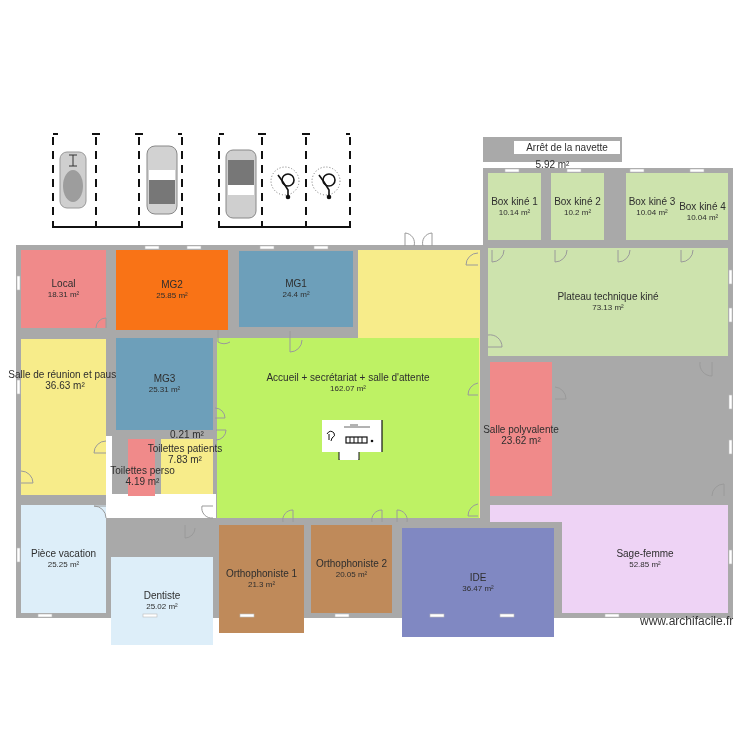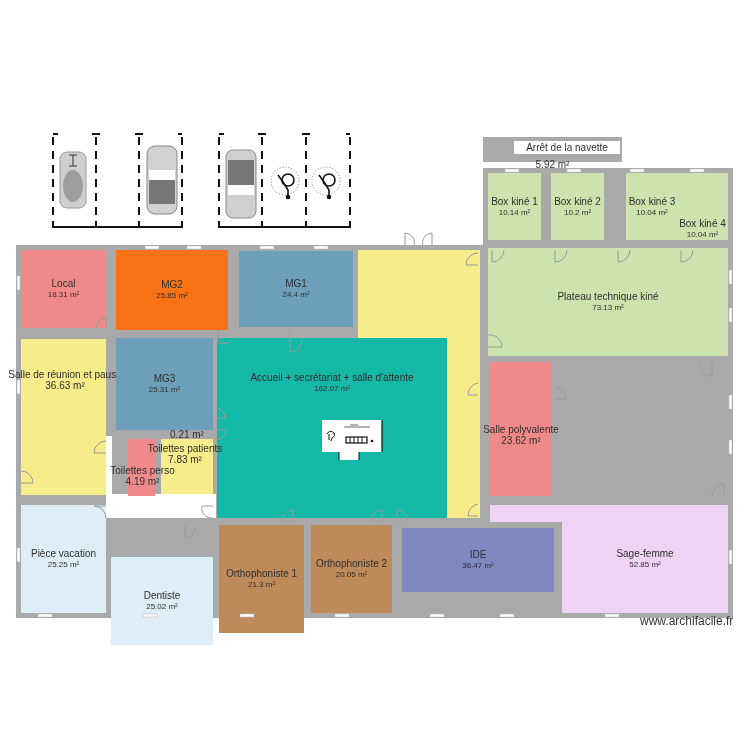--- a/index.html
+++ b/index.html
@@ -106,21 +106,21 @@
     <span class="name">MG2</span>
     <span class="area">25.85 m²</span>
   </div>
 
   <div class="room" style="left:239px;top:251px;width:114px;height:76px;background:#6d9fba;">
     <span class="name">MG1</span>
     <span class="area">24.4 m²</span>
   </div>
 
   <div style="position:absolute;left:358px;top:250px;width:122px;height:268px;background:#f7ec8a;"></div>
-  <div class="room" style="left:217px;top:338px;width:230px;height:180px;background:#14b8a6;justify-content:flex-start;padding-top:34px;box-sizing:border-box;">
+  <div class="room" style="left:217px;top:338px;width:262px;height:180px;background:#bef264;justify-content:flex-start;padding-top:34px;box-sizing:border-box;">
     <span class="name" style="margin-left:0">Accueil + secrétariat + salle d'attente</span>
     <span class="area">162.07 m²</span>
   </div>
 
   <div style="position:absolute;left:21px;top:339px;width:85px;height:156px;background:#f7ec8a;"></div>
   <div class="lbl" style="left:0px;top:369px;width:130px;">
     <div class="name">Salle de réunion et pause</div>
     <div class="area">36.63 m²</div>
   </div>
 
@@ -157,21 +157,21 @@
   <div class="room" style="left:219px;top:525px;width:85px;height:108px;background:#bf8a5a;">
     <span class="name">Orthophoniste 1</span>
     <span class="area">21.3 m²</span>
   </div>
 
   <div class="room" style="left:311px;top:525px;width:81px;height:88px;background:#bf8a5a;">
     <span class="name">Orthophoniste 2</span>
     <span class="area">20.05 m²</span>
   </div>
 
-  <div class="room" style="left:402px;top:528px;width:152px;height:64px;background:#8088c2;">
+  <div class="room" style="left:402px;top:528px;width:152px;height:109px;background:#8088c2;">
     <span class="name">IDE</span>
     <span class="area">36.47 m²</span>
   </div>
 
   <div style="position:absolute;left:490px;top:505px;width:238px;height:17px;background:#eed3f5;"></div>
   <div class="room" style="left:562px;top:505px;width:166px;height:108px;background:#eed3f5;">
     <span class="name">Sage-femme</span>
     <span class="area">52.85 m²</span>
   </div>
 
@@ -192,21 +192,21 @@
     <span class="area">10.14 m²</span>
   </div>
   <div class="room" style="left:551px;top:173px;width:53px;height:67px;background:#cde3ad;">
     <span class="name">Box kiné 2</span>
     <span class="area">10.2 m²</span>
   </div>
   <div class="room" style="left:614px;top:173px;width:52px;height:67px;background:#cde3ad;margin-left:12px;">
     <span class="name">Box kiné 3</span>
     <span class="area">10.04 m²</span>
   </div>
-  <div class="room" style="left:677px;top:173px;width:51px;height:67px;background:#cde3ad;justify-content:flex-end;padding-top:12px;box-sizing:border-box;">
+  <div class="room" style="left:677px;top:173px;width:51px;height:67px;background:#cde3ad;justify-content:flex-start;padding-top:28px;box-sizing:border-box;">
     <span class="name">Box kiné 4</span>
     <span class="area">10.04 m²</span>
   </div>
 
   <svg style="position:absolute;left:320px;top:418px;" width="64" height="42" viewBox="0 0 64 42">
     <rect x="2" y="2" width="60" height="32" fill="#fff"></rect>
     <line x1="62" y1="2" x2="62" y2="34" stroke="#111" stroke-width="1.2"></line>
     <line x1="24" y1="9" x2="50" y2="9" stroke="#666"></line>
     <line x1="30" y1="7" x2="38" y2="7" stroke="#666"></line>
     <rect x="26" y="19" width="21" height="6" fill="none" stroke="#111" stroke-width="1.2"></rect>

